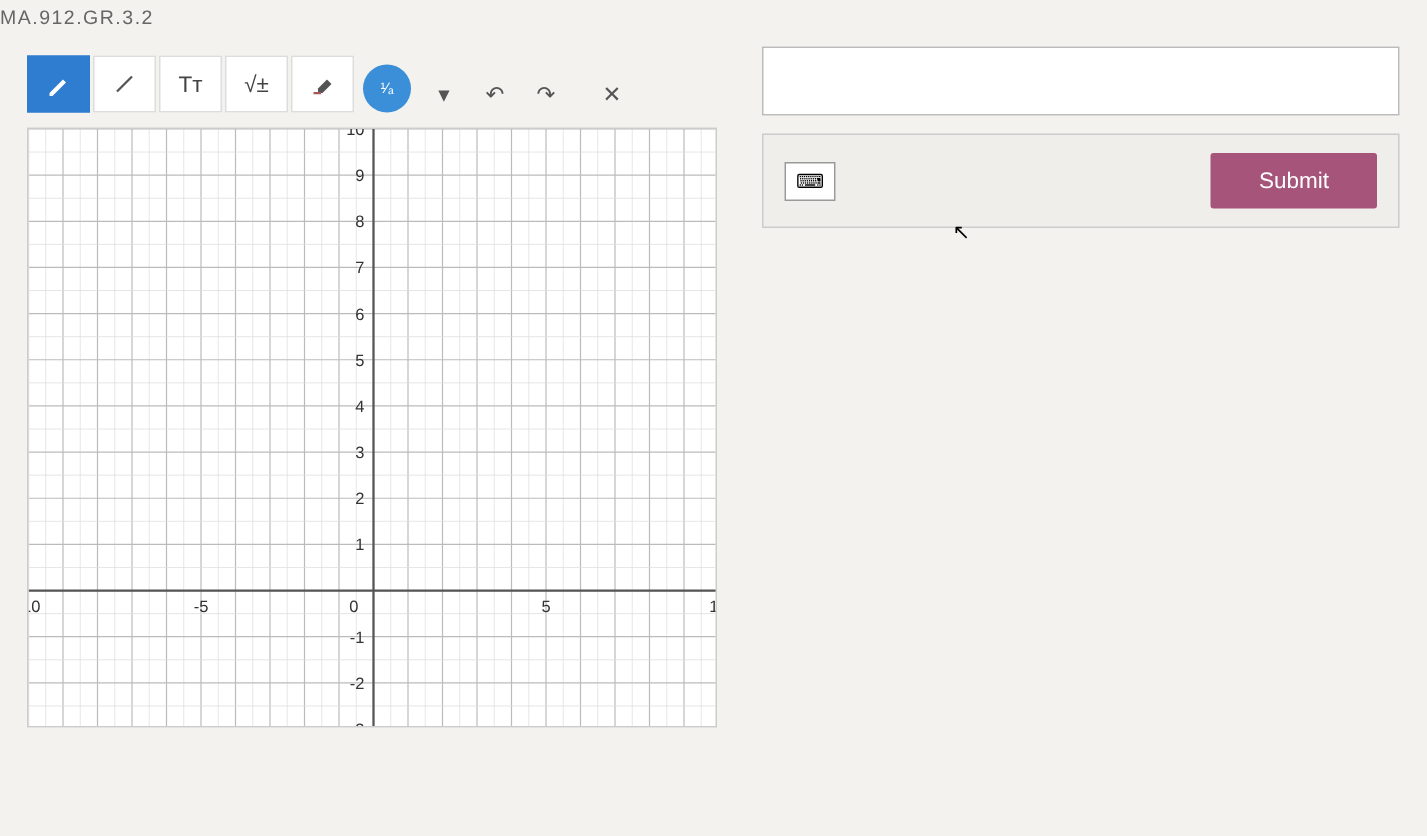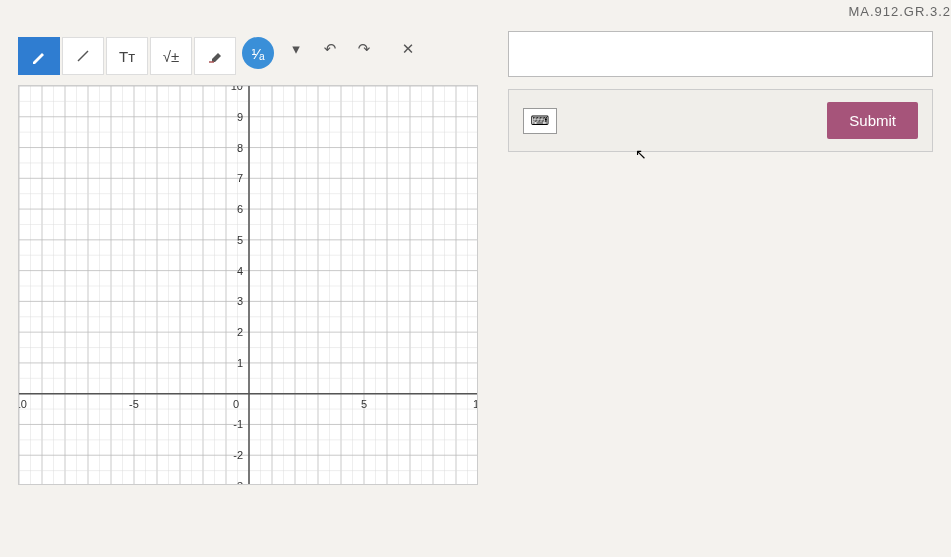--- a/index.html
+++ b/index.html
@@ -1,32 +1,32 @@
 <!DOCTYPE html>
 <html><head>
 <meta charset="utf-8">
 <style>
 *{box-sizing:border-box;margin:0;padding:0}
 body{font-family:Arial,Helvetica,sans-serif;background:#f4f2ee;width:951px;height:557px;overflow:hidden;position:relative}
-.header-code{text-align:right;font-size:13px;color:#666;letter-spacing:1px;padding:4px 0;font-weight:500}
+.header-code{text-align:left;font-size:13px;color:#666;letter-spacing:1px;padding:4px 0;font-weight:500}
 .main{display:flex;padding:8px 18px;gap:30px}
 .left{flex:0 0 460px}
 .right{flex:1}
 .instruction,.problem{font-size:14.5px;color:#3a3a3a;line-height:1.6;margin-bottom:14px}
-.toolbar{display:flex;align-items:flex-start;gap:2px;padding:6px 0 10px}
+.toolbar{display:flex;align-items:flex-end;gap:2px;padding:6px 0 10px}
 .tbtn{width:42px;height:38px;display:flex;align-items:center;justify-content:center;background:#fff;border:1px solid #ddd;cursor:pointer;font-size:15px;color:#444}
 .tbtn.active{background:#2f7dd1;color:#fff;border-color:#2f7dd1}
-.tbtn.round{border-radius:50%;width:32px;height:32px;background:#3a8fd8;color:#fff;border:none;font-size:15px;margin:0 4px}
+.tbtn.round{border-radius:50%;width:32px;height:32px;background:#3a8fd8;color:#fff;border:none;font-size:10px;margin:0 4px}
 .tgap{width:8px}
 .tsmall{width:24px;height:24px;display:flex;align-items:center;justify-content:center;background:transparent;border:none;font-size:15px;color:#555;cursor:pointer;margin:0 4px}
 .graph-wrap{position:relative;width:460px;height:400px;background:#fff;border:1px solid #ccc;overflow:hidden}
 .answer-box{border:1px solid #bbb;background:#fff;min-height:46px;margin-bottom:12px;padding:8px}
 .submit-row{display:flex;align-items:center;justify-content:space-between;background:#f0eeea;border:1px solid #ccc;padding:12px 14px}
 .kb-btn{width:34px;height:26px;background:#fff;border:1px solid #999;display:flex;align-items:center;justify-content:center;font-size:13px;cursor:pointer}
-.submit-btn{background:#a6547a;color:#fff;border:none;padding:10px 22px;font-size:15px;cursor:pointer;border-radius:2px}
+.submit-btn{background:#a6547a;color:#fff;border:none;padding:10px 32px;font-size:15px;cursor:pointer;border-radius:2px}
 svg line.grid{stroke:#ddd;stroke-width:0.5}
 svg line.grid-major{stroke:#bbb;stroke-width:0.8}
 svg line.axis{stroke:#555;stroke-width:1.5}
 svg text{font-size:11px;fill:#333;font-family:Arial}
 .cursor{position:absolute;top:146px;left:635px;font-size:14px}
 </style>
 </head>
 <body>
 
 <div class="header-code">MA.912.GR.3.2</div>

